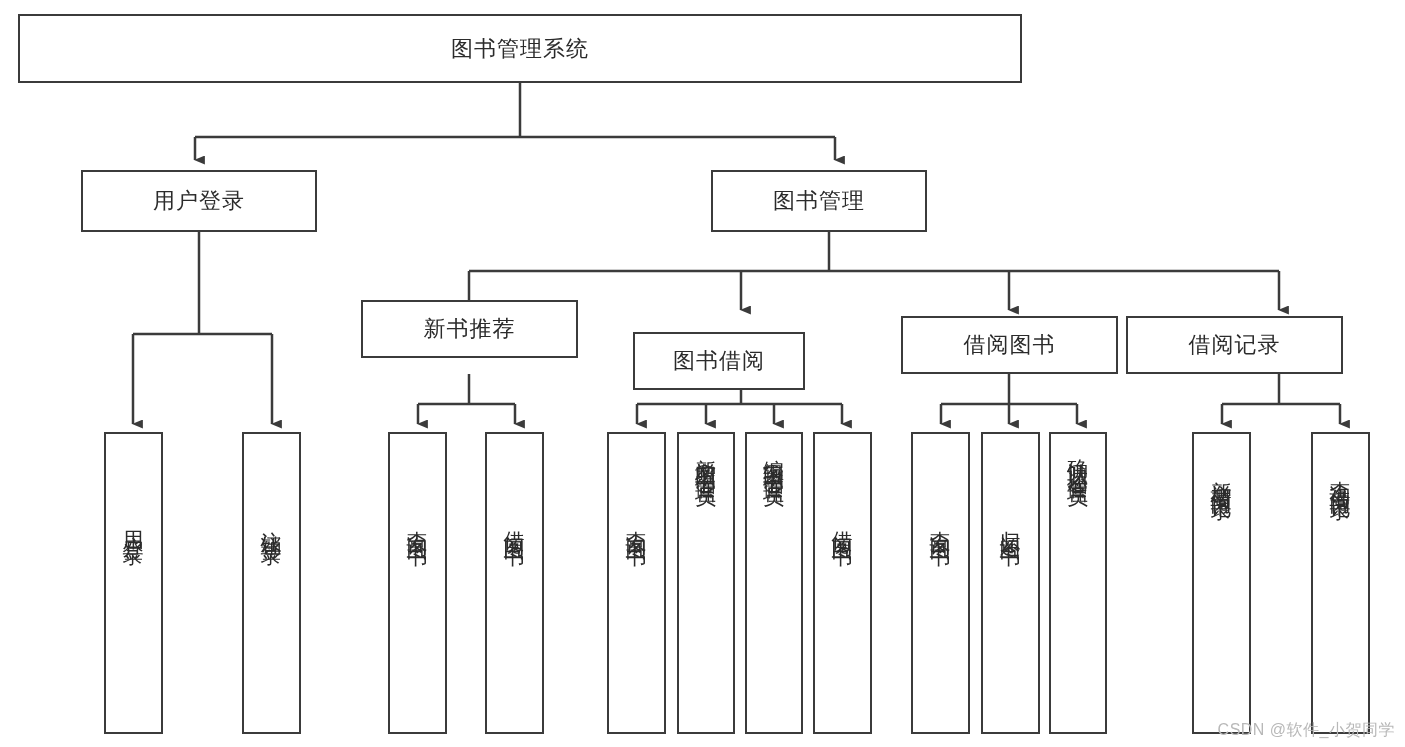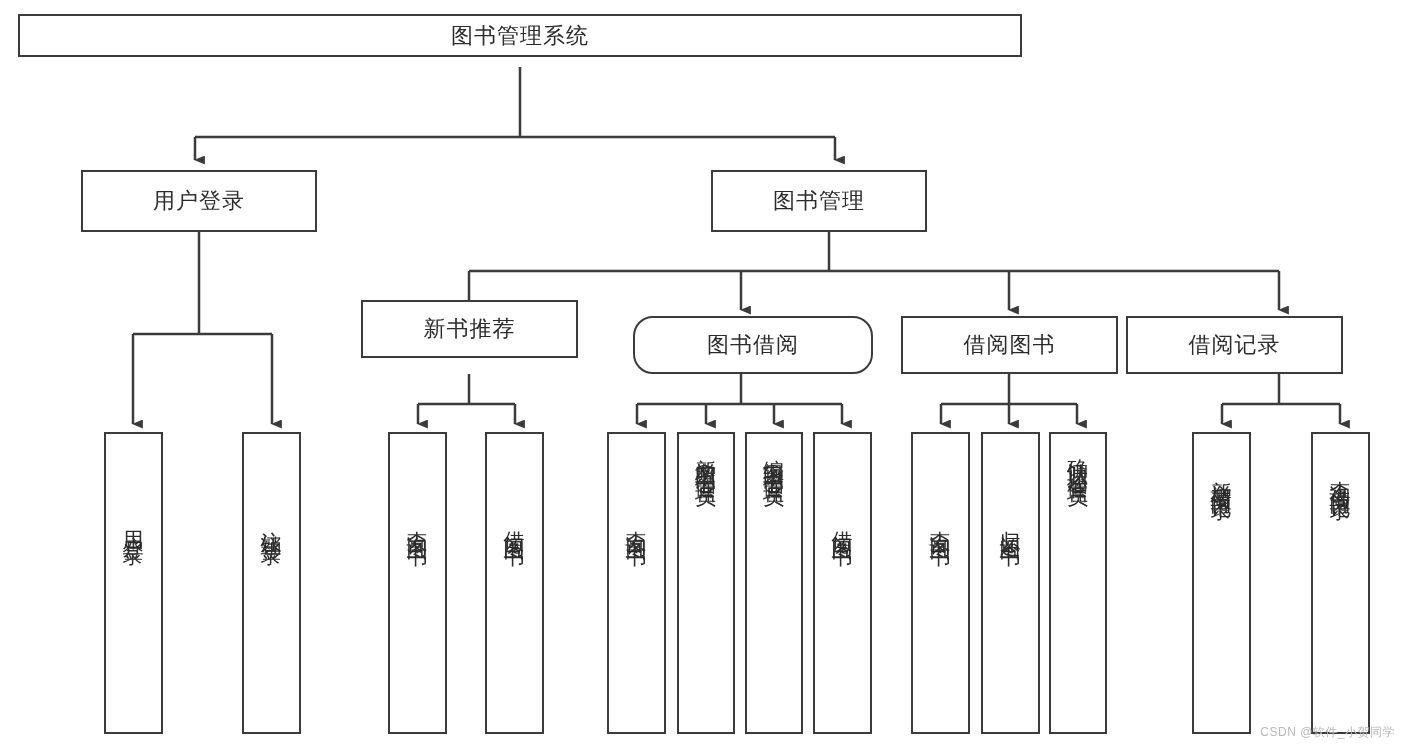--- a/index.html
+++ b/index.html
@@ -52,21 +52,21 @@
     line-height: 1;
     white-space: nowrap;
   }
   .node.vert.tall .label {
     letter-spacing: 4px;
   }
   #watermark {
     position: absolute;
     right: 10px;
     bottom: 6px;
-    font-size: 12px;
+    font-size: 16px;
     color: #b8b8b8;
     white-space: nowrap;
     letter-spacing: 0.5px;
   }
 </style>
 </head>
 <body>
 
 <div id="stage">
 
@@ -113,35 +113,35 @@
       <path d="M1009,404 L1009,424" marker-end="url(#arrow)"></path>
       <path d="M1077,404 L1077,424" marker-end="url(#arrow)"></path>
 
       <path d="M1279,374 L1279,404"></path>
       <path d="M1222,404 L1340,404"></path>
       <path d="M1222,404 L1222,424" marker-end="url(#arrow)"></path>
       <path d="M1340,404 L1340,424" marker-end="url(#arrow)"></path>
     </g>
   </svg>
 
-  <div class="node horiz" style="left:18px; top:14px; width:1004px; height:43px;">
+  <div class="node horiz" style="left:18px; top:14px; width:1004px; height:69px;">
     <span class="label">图书管理系统</span>
   </div>
 
   <div class="node horiz" style="left:81px; top:170px; width:236px; height:62px;">
     <span class="label">用户登录</span>
   </div>
   <div class="node horiz" style="left:711px; top:170px; width:216px; height:62px;">
     <span class="label">图书管理</span>
   </div>
 
   <div class="node horiz" style="left:361px; top:300px; width:217px; height:58px;">
     <span class="label">新书推荐</span>
   </div>
-  <div class="node horiz" style="left:633px; top:316px; width:240px; height:58px;border-radius:20px;">
+  <div class="node horiz" style="left:633px; top:332px; width:172px; height:58px;">
     <span class="label">图书借阅</span>
   </div>
   <div class="node horiz" style="left:901px; top:316px; width:217px; height:58px;">
     <span class="label">借阅图书</span>
   </div>
   <div class="node horiz" style="left:1126px; top:316px; width:217px; height:58px;">
     <span class="label">借阅记录</span>
   </div>
 
   <div class="node vert" style="left:104px; top:432px; width:59px; height:302px; padding-top:80px;">

